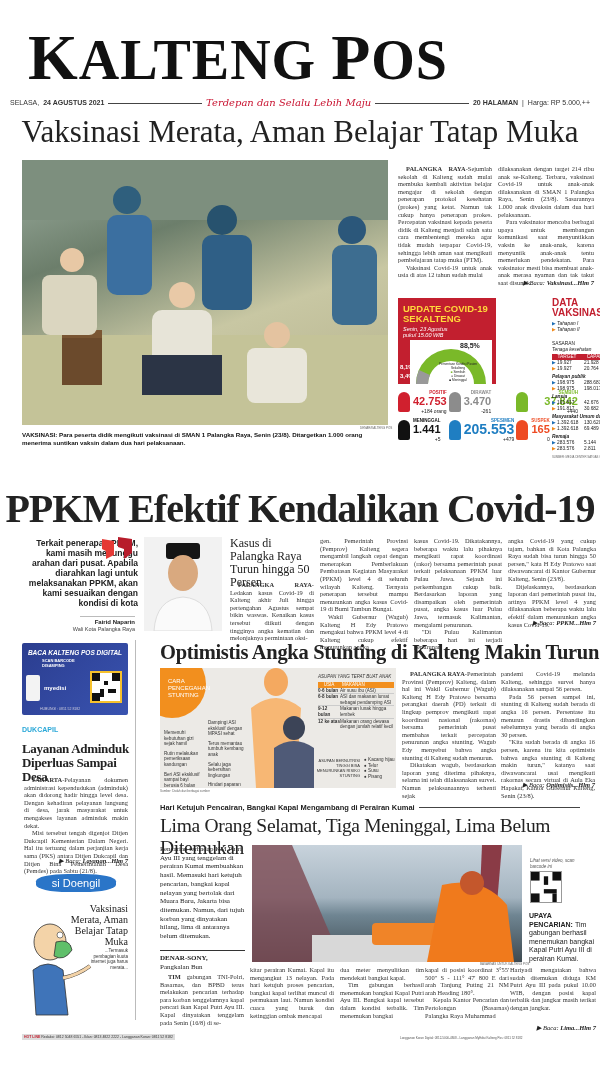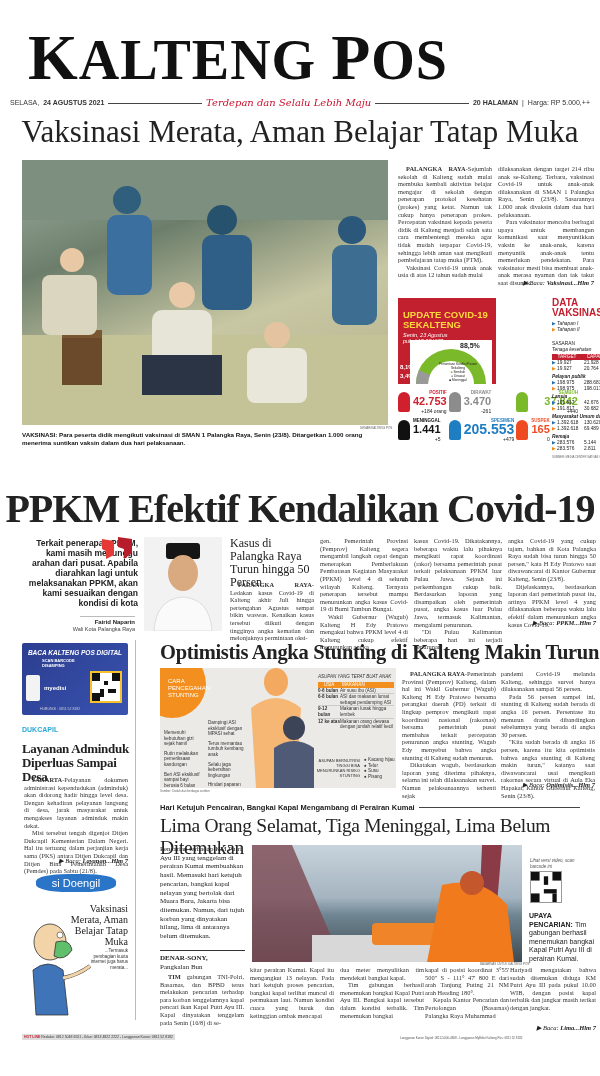--- a/index.html
+++ b/index.html
@@ -84,21 +84,21 @@
   <p><b>PALANGKA RAYA</b><span>-Sejumlah sekolah di Kalteng sudah mulai membuka kembali aktivitas belajar mengajar di sekolah dengan penerapan protokol kesehatan (prokes) yang ketat. Namun tak cukup hanya penerapan prokes. Percepatan vaksinasi kepada peserta didik di Kalteng menjadi salah satu cara membentengi mereka agar tidak mudah terpapar Covid-19, sehingga lebih aman saat mengikuti pembelajaran tatap muka (PTM).</span></p>
   <p>Vaksinasi Covid-19 untuk anak usia di atas 12 tahun sudah mulai</p>
 </div>
 <div class="abs body" style="left:498px;top:165px;width:96px;">
   <p style="text-indent:0">dilaksanakan dengan target 214 ribu anak se-Kalteng. Terbaru, vaksinasi Covid-19 untuk anak-anak dilaksanakan di SMAN 1 Palangka Raya, Senin (23/8). Sasarannya 1.000 anak divaksin dalam dua hari pelaksanaan.</p>
   <p>Para vaksinator mencoba berbagai upaya untuk membangun komunikasi saat menyuntikkan vaksin ke anak-anak, karena menyuntik anak-anak tentu memerlukan pendekatan. Para vaksinator mesti bisa membuat anak-anak merasa nyaman dan tak takut saat disuntik.</p>
 </div>
 <div class="abs readmore" style="left:498px;top:279px;width:96px;">▶ <span>Baca:</span> <b>Vaksinasi...Hlm 7</b></div>
 
 <div class="abs covid-box" style="left:398px;top:298px;width:98px;height:86px;">
-  <div class="sans" style="font-weight:bold;font-size:9.5px;line-height:10px;padding:12px 5px 0;color:#ffd93b;">UPDATE COVID-19 SEKALTENG</div>
+  <div class="sans" style="font-weight:bold;font-size:9.5px;line-height:10px;padding:6px 5px 0;color:#ffd93b;">UPDATE COVID-19 SEKALTENG</div>
   <div class="sans" style="font-style:italic;font-size:5.5px;padding:2px 5px 0;">Senin, 23 Agustus</div>
   <div class="sans" style="font-style:italic;font-size:5.5px;padding:0 5px;">pukul 15.00 WIB</div>
   <svg class="abs" style="left:12px;top:42px" width="82" height="44" viewBox="0 0 82 44">
     <rect x="0" y="0" width="82" height="44" fill="#fff"></rect>
     <path d="M6 44 A35 35 0 0 1 76 44 L64 44 A23 23 0 0 0 18 44 Z" fill="#7ab929"></path>
     <path d="M6 44 A35 35 0 0 1 9 30 L20 35 A23 23 0 0 0 18 44 Z" fill="#999"></path>
   </svg>
   <div class="abs sans" style="left:62px;top:44px;font-size:7px;font-weight:bold;color:#1d1d1d;">88,5%</div>
   <div class="abs sans" style="left:2px;top:66px;font-size:6px;font-weight:bold;">8,1%</div>
   <div class="abs sans" style="left:2px;top:75px;font-size:6px;font-weight:bold;">3,4%</div>

